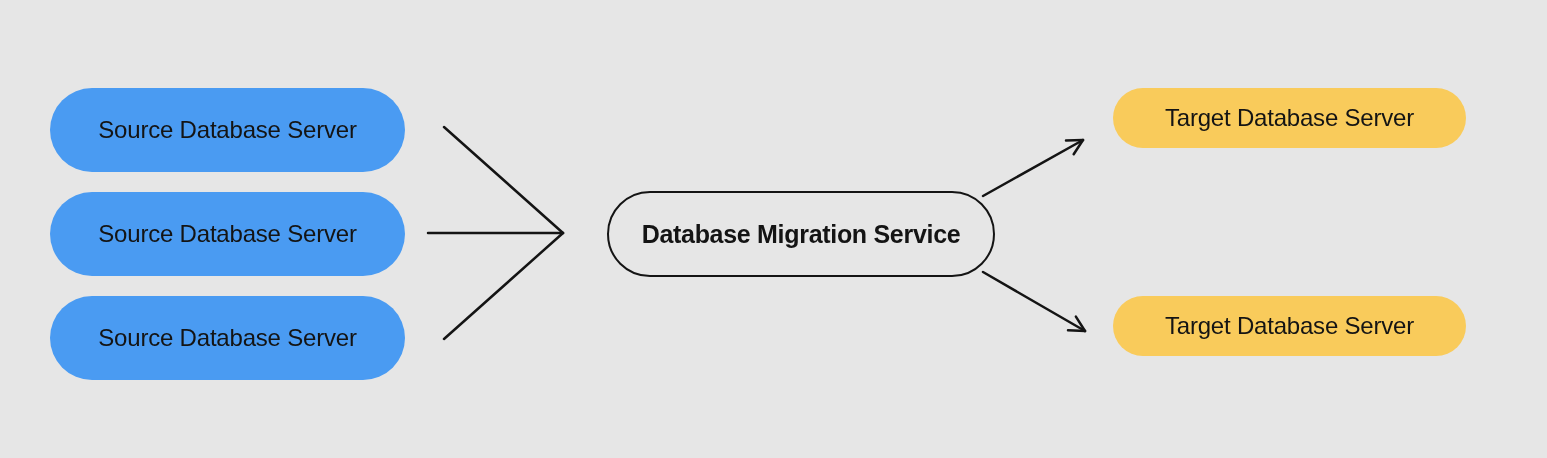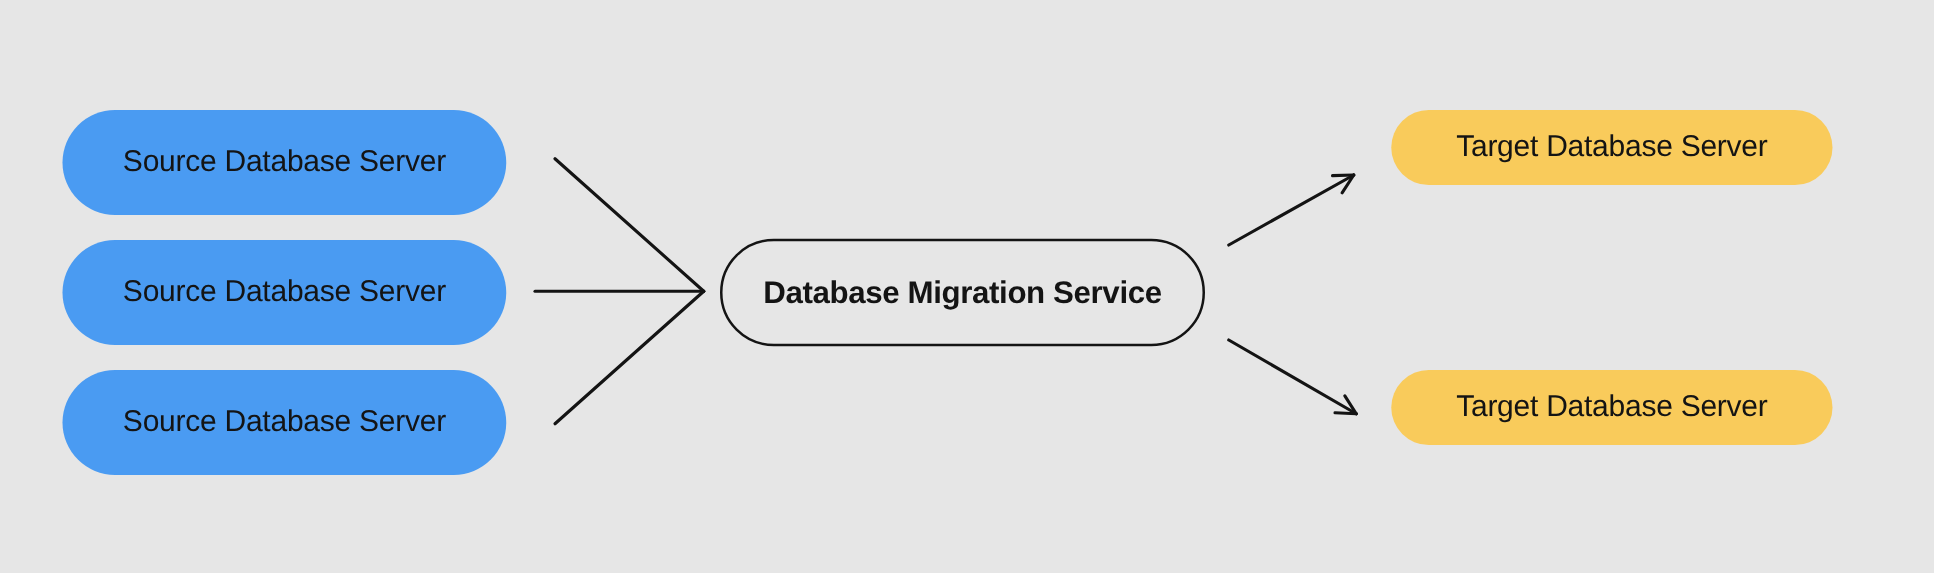--- a/index.html
+++ b/index.html
@@ -44,21 +44,21 @@
   }
   .pill{border-radius:42px;}
   .source{left:50px;width:355px;height:84px;background:var(--source-fill);}
   .source.s1{top:88px;}
   .source.s2{top:192px;}
   .source.s3{top:296px;}
   .target{left:1113px;width:353px;height:60px;background:var(--target-fill);}
   .target.t1{top:88px;}
   .target.t2{top:296px;}
   .center{
-    left:576px;top:191px;
+    left:607px;top:191px;
     width:388px;height:86px;
     border:2.5px solid var(--stroke);
     border-radius:44px;
     background:transparent;
     font-weight:700;
     font-size:25px;
     letter-spacing:-0.3px;
   }
 </style>
 </head>

